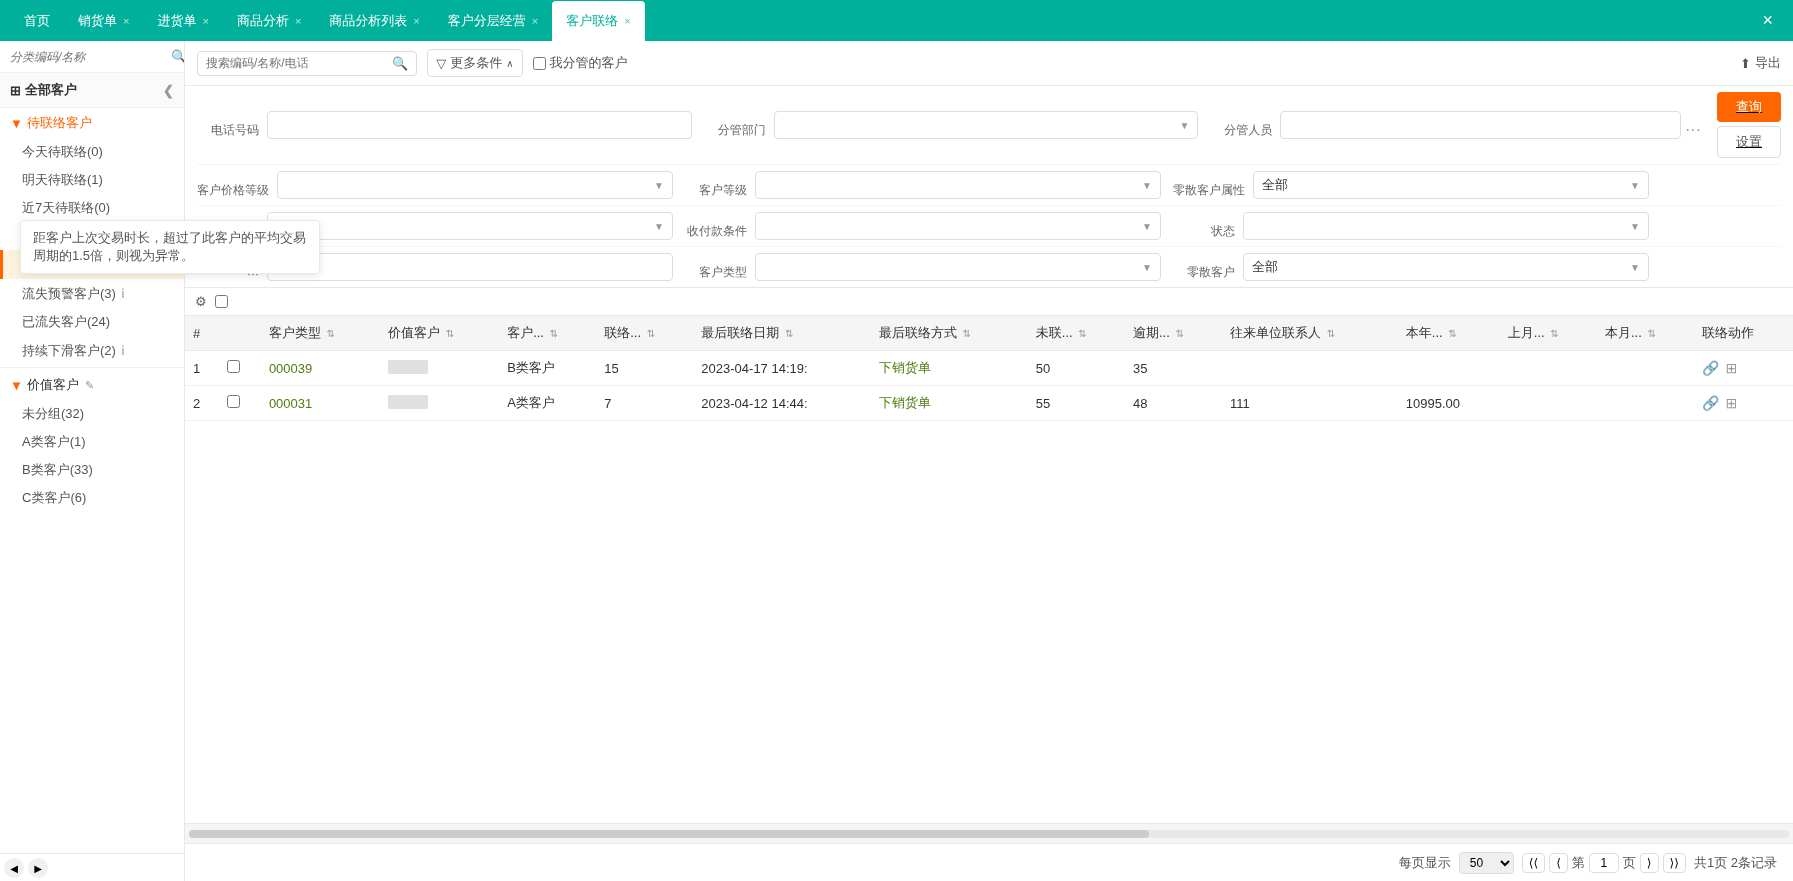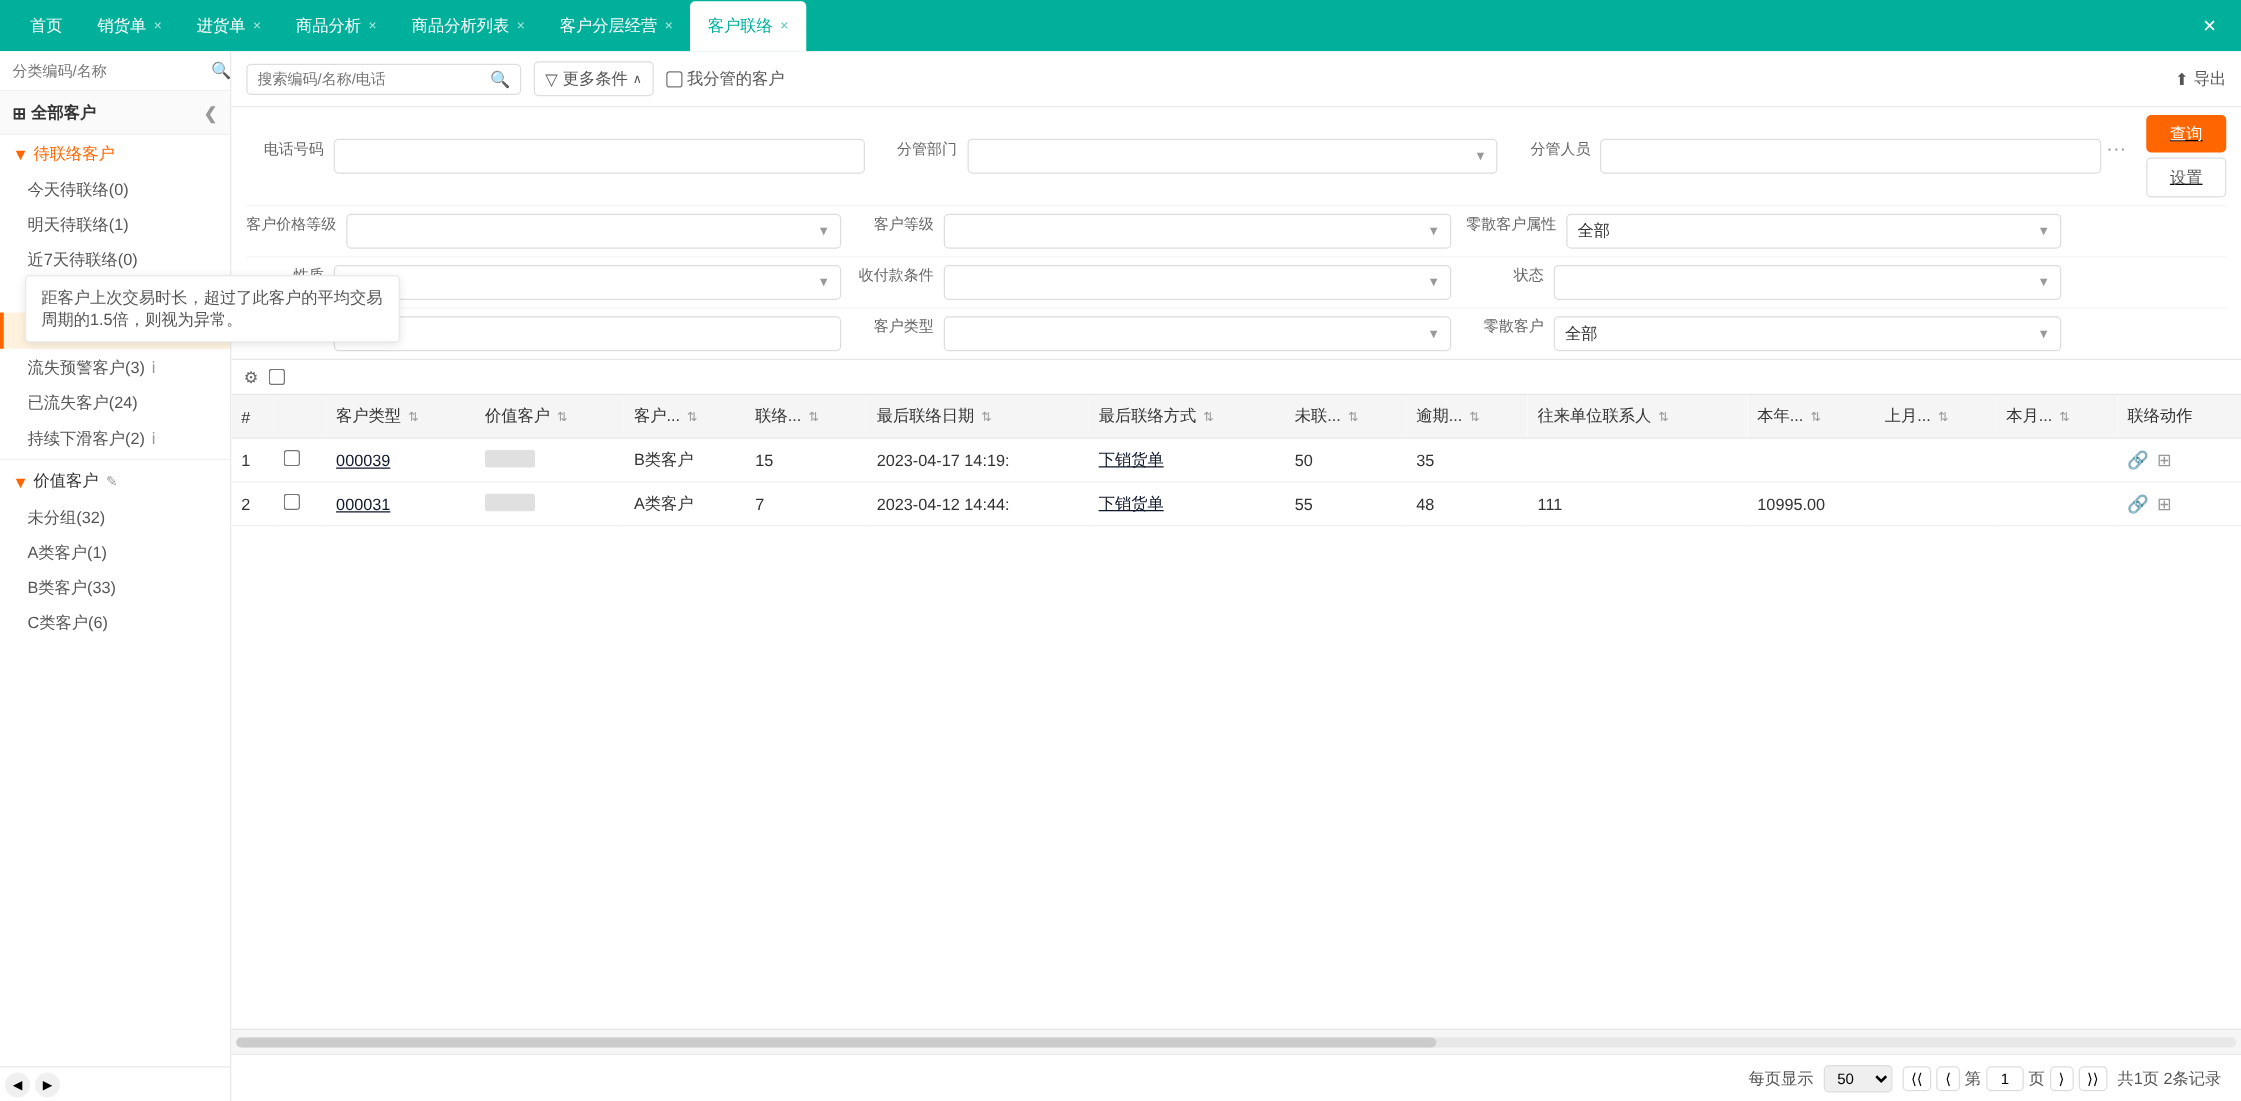--- a/index.html
+++ b/index.html
@@ -24,21 +24,21 @@
 
     
     .sidebar {
       width: 185px; background: #fff; border-right: 1px solid #e8e8e8;
       display: flex; flex-direction: column; overflow: hidden; flex-shrink: 0;
     }
     .sidebar-search {
       display: flex; align-items: center; padding: 8px 10px; border-bottom: 1px solid #f0f0f0; gap: 4px;
     }
     .sidebar-search input {
-      flex: 1; border: none; outline: none; font-size: 12px; color: #666;
+      flex: 1; border: none; outline: none; font-size: 12px; color: #666; font-style: italic;
     }
     .sidebar-search .search-icon { color: #999; cursor: pointer; }
     .sidebar-section-title {
       display: flex; align-items: center; padding: 8px 10px; background: #fafafa;
       font-weight: bold; font-size: 13px; color: #333; border-bottom: 1px solid #f0f0f0;
     }
     .sidebar-section-title .collapse-icon { margin-left: auto; cursor: pointer; color: #999; }
     .sidebar-group-label {
       display: flex; align-items: center; padding: 6px 10px; color: #ff6600;
       font-size: 12px; cursor: pointer; background: #fff;
@@ -84,21 +84,21 @@
     
     .extended-filters {
       background: #fff; border-bottom: 1px solid #e8e8e8; padding: 0 12px;
       flex-shrink: 0;
     }
     .filter-row {
       display: flex; align-items: center; padding: 6px 0; gap: 12px; border-bottom: 1px solid #f5f5f5;
     }
     .filter-row:last-child { border-bottom: none; }
     .filter-field {
-      display: flex; align-items: flex-start; flex: 1; min-width: 0;
+      display: flex; align-items: flex-end; flex: 1; min-width: 0;
     }
     .filter-label {
       color: #666; font-size: 12px; white-space: nowrap; min-width: 70px; text-align: right; padding-right: 8px;
     }
     .filter-input {
       flex: 1; border: 1px solid #ddd; border-radius: 4px; padding: 4px 8px;
       font-size: 12px; color: #333; outline: none; display: flex; align-items: center;
       justify-content: space-between; cursor: pointer; background: #fff; min-height: 28px;
     }
     .filter-input .caret { color: #999; font-size: 10px; }
@@ -119,21 +119,21 @@
     thead tr { background: #f5f5f5; }
     th {
       padding: 8px 8px; text-align: left; color: #333; font-weight: normal;
       border-bottom: 1px solid #e8e8e8; white-space: nowrap; position: relative;
     }
     th .sort-icon { color: #999; font-size: 10px; margin-left: 2px; }
     td {
       padding: 8px 8px; color: #333; border-bottom: 1px solid #f0f0f0;
       white-space: nowrap;
     }
-    .link-text { color: #0f172a; text-decoration: underline; cursor: pointer; }
+    .link-text { color: #4d7c0f; cursor: pointer; }
     .table-toolbar {
       display: flex; align-items: center; padding: 6px 10px; background: #fff;
       border-bottom: 1px solid #e8e8e8; gap: 8px;
     }
     .settings-icon { color: #666; cursor: pointer; }
     .action-icons { display: flex; gap: 6px; }
     .action-icon { color: #999; cursor: pointer; font-size: 14px; }
 
     
     .pagination-bar {

